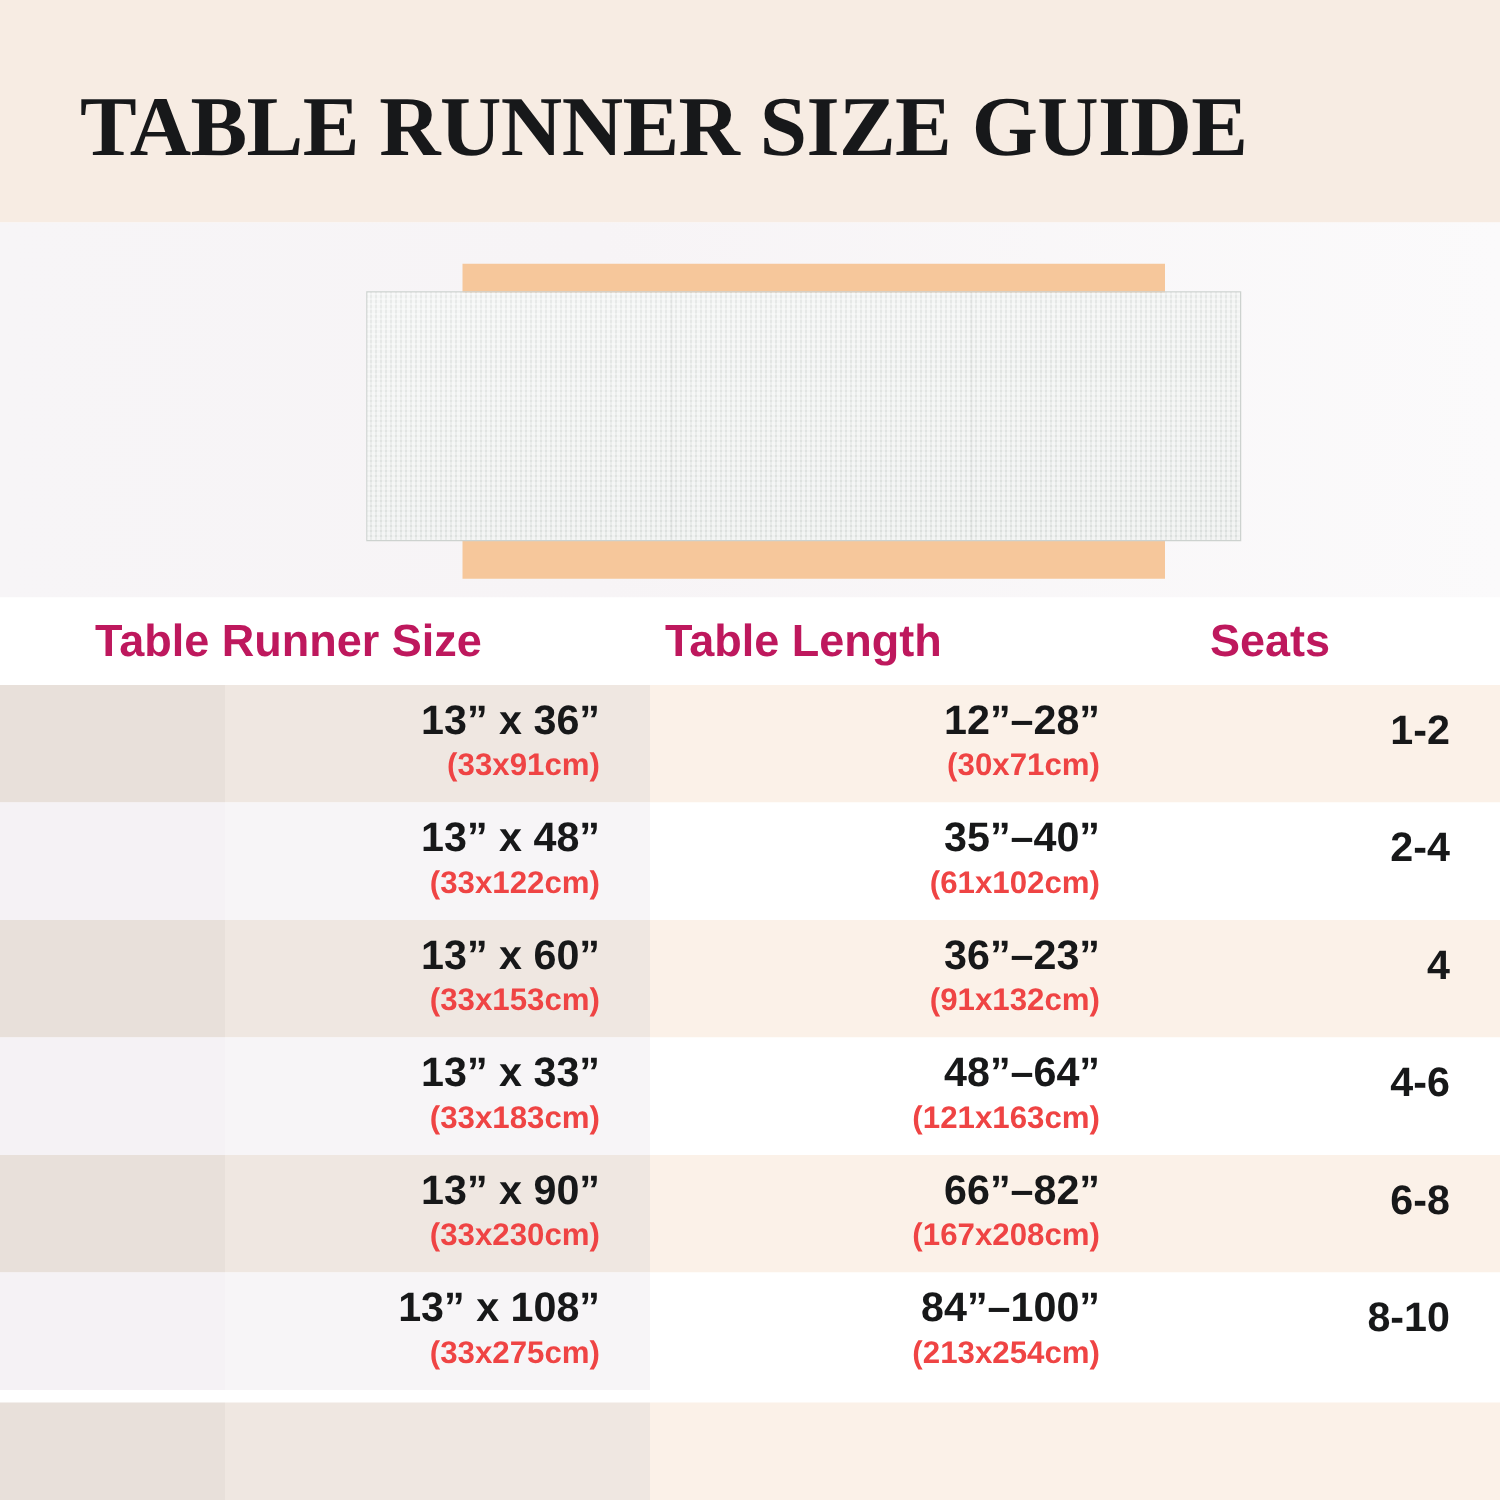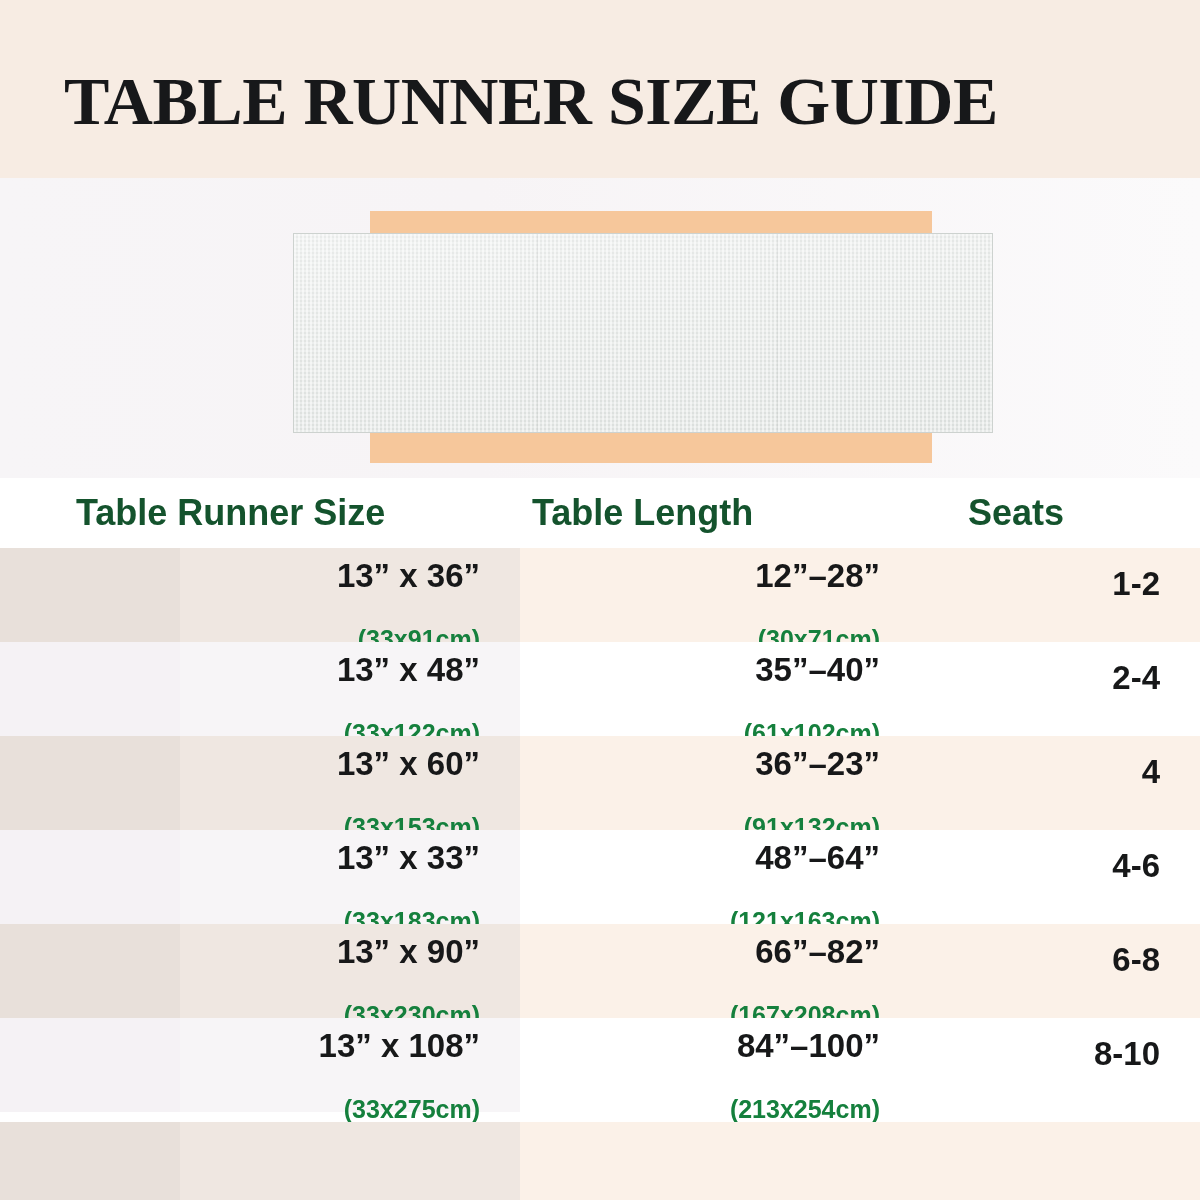--- a/index.html
+++ b/index.html
@@ -99,21 +99,21 @@
   .thead {
     position: relative;
     height: 70px;
     background: #ffffff;
   }
   .thead .th {
     position: absolute;
     top: 14px;
     font-size: 36px;
     font-weight: bold;
-    color: #14532d;
+    color: #be185d;
     white-space: nowrap;
   }
   .th-1 { left: 76px; }
   .th-2 { left: 532px; }
   .th-3 { left: 968px; }
 
   .row {
     position: relative;
     height: 94px;
     width: 1200px;
@@ -146,23 +146,22 @@
   .big {
     font-size: 33px;
     font-weight: bold;
     line-height: 40px;
     white-space: nowrap;
   }
   .small {
     font-size: 25px;
     font-weight: bold;
     line-height: 32px;
-    color: #15803d;
-    white-space: nowrap;
-    margin-top: 27px;
+    color: #ef4444;
+    white-space: nowrap;
   }
   .seats-val {
     font-size: 33px;
     font-weight: bold;
     line-height: 40px;
     white-space: nowrap;
   }
 
   
   .footer-strip { position: absolute; left: 0; top: 1122px; width: 1200px; height: 78px; }

